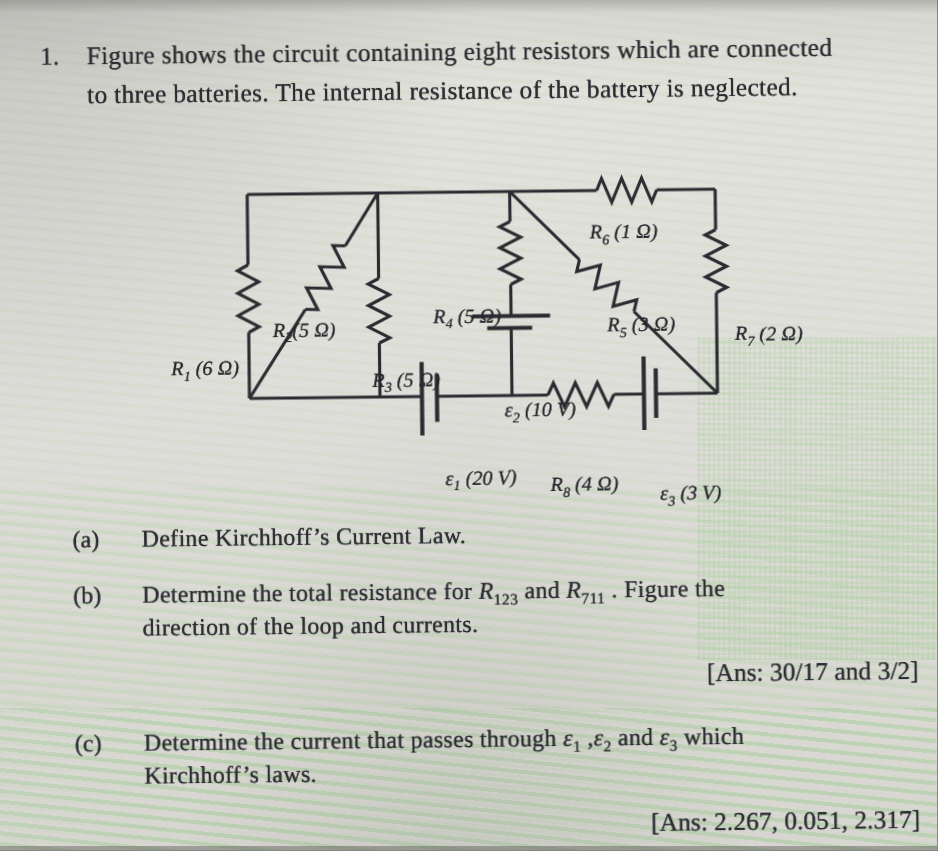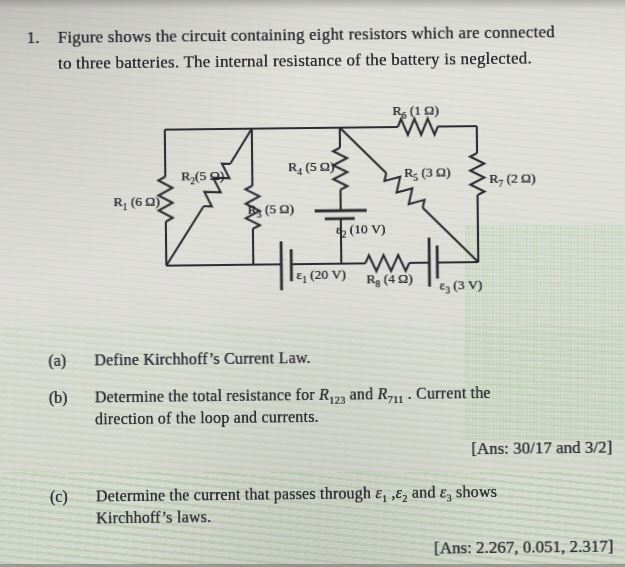--- a/index.html
+++ b/index.html
@@ -26,21 +26,21 @@
 
   
   .pnum{position:absolute;left:27px;top:25px;font-size:17px;}
   .pline{position:absolute;left:58px;font-size:17px;letter-spacing:.2px;white-space:nowrap;text-shadow:0 0 .5px currentColor;}
   .pl1{top:25px}.pl2{top:51px}
   .pnum{text-shadow:0 0 .5px currentColor;}
 
   
   .circuit{position:absolute;left:100px;top:95px;width:440px;height:205px;}
   .circuit svg{position:absolute;left:0;top:0;}
-  .cl{position:absolute;font-size:13.5px;color:#26262c;white-space:nowrap;text-shadow:0 0 .4px currentColor;}
+  .cl{position:absolute;font-style:italic;font-size:13.5px;color:#26262c;white-space:nowrap;text-shadow:0 0 .4px currentColor;margin-top:44px;}
   .cl sub{font-size:9.5px;line-height:0;letter-spacing:0;}
   .stroke{stroke:#2b2b31;fill:none;stroke-width:2.1;stroke-linejoin:miter;}
   .plate{stroke:#2b2b31;stroke-width:2.8;}
 
   
   .qlabel{position:absolute;left:45px;font-size:16px;text-shadow:0 0 .5px currentColor;}
   .qtext{position:absolute;left:91px;font-size:16px;letter-spacing:.2px;white-space:nowrap;text-shadow:0 0 .5px currentColor;}
   .mi{font-style:italic;}
   .qtext sub{font-size:10.5px;line-height:0;font-family:Liberation Serif, serif;}
   .ans{position:absolute;right:17px;font-size:17px;text-align:right;text-shadow:0 0 .5px currentColor;white-space:nowrap;}
@@ -121,26 +121,26 @@
       <span class="cl" style="left:264px;top:177px"><span>R</span><sub>8</sub><span> (4 Ω)</span></span>
       <span class="cl" style="left:194px;top:172px"><span>ε</span><sub>1</sub><span> (20 V)</span></span>
       <span class="cl" style="left:234px;top:127px"><span>ε</span><sub>2</sub><span> (10 V)</span></span>
       <span class="cl" style="left:337px;top:184px"><span>ε</span><sub>3</sub><span> (3 V)</span></span>
     </div>
 
     <span class="qlabel" style="top:349px">(a)</span>
     <div class="qtext" style="top:349px">Define Kirchhoff’s Current Law.</div>
 
     <span class="qlabel" style="top:386px">(b)</span>
-    <div class="qtext" style="top:386px"><span>Determine the total resistance for </span><span class="mi">R</span><sub>123</sub><span> and </span><span class="mi">R</span><sub>711</sub><span> . Current the</span></div>
+    <div class="qtext" style="top:386px"><span>Determine the total resistance for </span><span class="mi">R</span><sub>123</sub><span> and </span><span class="mi">R</span><sub>711</sub><span> . Figure the</span></div>
     <div class="qtext" style="top:408px">direction of the loop and currents.</div>
 
     <div class="ans" style="top:441px">[Ans: 30/17 and 3/2]</div>
 
     <span class="qlabel" style="top:485px">(c)</span>
-    <div class="qtext" style="top:485px"><span>Determine the current that passes through </span><span class="mi">ε</span><sub>1</sub><span> ,</span><span class="mi">ε</span><sub>2</sub><span> and </span><span class="mi">ε</span><sub>3</sub><span> shows</span></div>
+    <div class="qtext" style="top:485px"><span>Determine the current that passes through </span><span class="mi">ε</span><sub>1</sub><span> ,</span><span class="mi">ε</span><sub>2</sub><span> and </span><span class="mi">ε</span><sub>3</sub><span> which</span></div>
     <div class="qtext" style="top:507px">Kirchhoff’s laws.</div>
 
     <div class="ans" style="top:540px">[Ans: 2.267, 0.051, 2.317]</div>
 
   </div>
   <div class="bottom-edge"></div>
 </div>
 
 </body></html>

